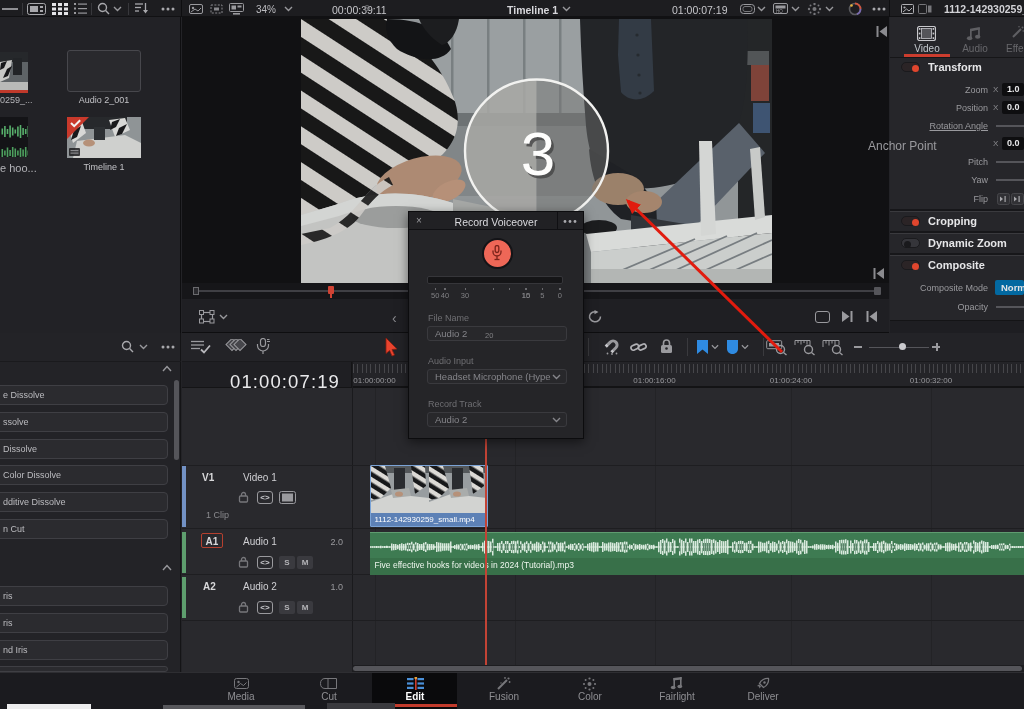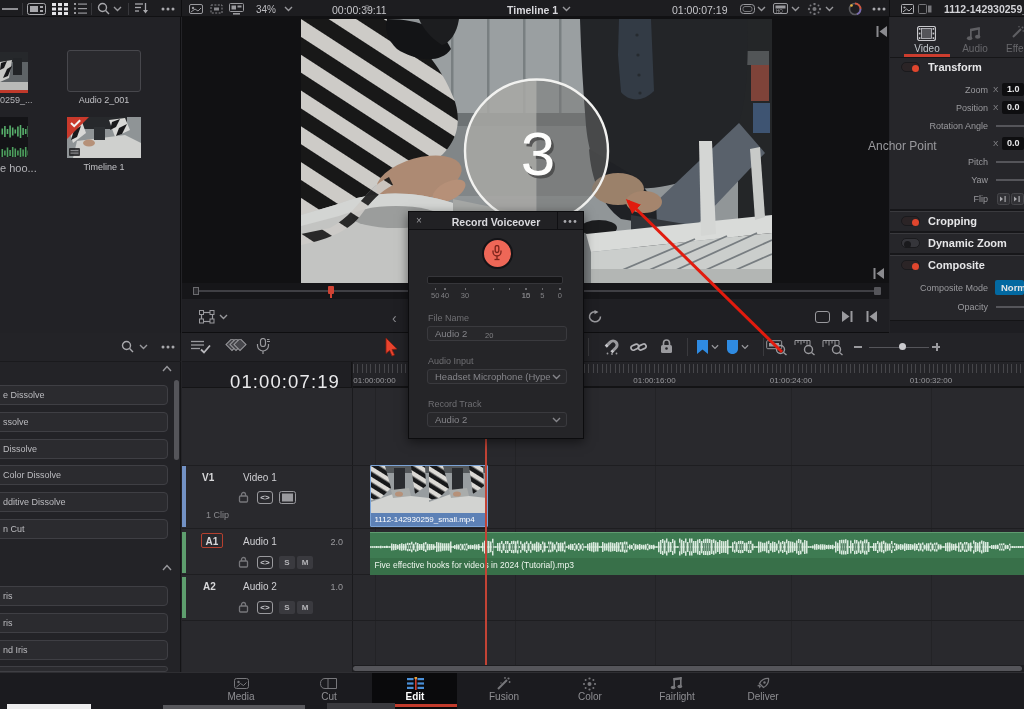--- a/index.html
+++ b/index.html
@@ -368,21 +368,21 @@
     <div class="abs" style="left:901px;top:62px;width:19px;height:10px;border-radius:5px;background:#2b2426;border:1px solid #1a1a1d;">
       <div class="abs" style="left:10px;top:1.5px;width:7px;height:7px;border-radius:50%;background:#e0462e;"></div>
     </div>
     <div class="lbl" style="left:928px;top:61px;font-size:11px;font-weight:700;color:#e6e6e8;">Transform</div>
     <div class="lbl" style="left:868px;top:85px;width:120px;text-align:right;font-size:9px;color:#9a9a9e;">Zoom</div>
     <div class="lbl" style="left:993px;top:85px;font-size:8px;color:#8a8a8e;">X</div>
     <div class="abs" style="left:1002px;top:83px;width:22px;height:13px;background:#0e0e10;border-radius:2px;color:#e8e8ea;font-size:9px;font-weight:700;line-height:13px;padding-left:5px;">1.0</div>
     <div class="lbl" style="left:868px;top:103px;width:120px;text-align:right;font-size:9px;color:#9a9a9e;">Position</div>
     <div class="lbl" style="left:993px;top:103px;font-size:8px;color:#8a8a8e;">X</div>
     <div class="abs" style="left:1002px;top:101px;width:22px;height:13px;background:#0e0e10;border-radius:2px;color:#e8e8ea;font-size:9px;font-weight:700;line-height:13px;padding-left:5px;">0.0</div>
-    <div class="lbl" style="left:868px;top:121px;width:120px;text-align:right;font-size:9px;color:#9a9a9e;">Rotation Angle</div>
+    <div class="lbl" style="left:868px;top:121px;width:120px;text-align:right;font-size:9px;color:#9a9a9e;text-decoration:underline;">Rotation Angle</div>
     <div class="abs" style="left:996px;top:125px;width:28px;height:1.5px;background:#55555a;"></div>
     <div class="lbl" style="left:868px;top:139px;width:120px;text-align:left;font-size:12px;color:#9a9a9e;">Anchor Point</div>
     <div class="lbl" style="left:993px;top:139px;font-size:8px;color:#8a8a8e;">X</div>
     <div class="abs" style="left:1002px;top:137px;width:22px;height:13px;background:#0e0e10;border-radius:2px;color:#e8e8ea;font-size:9px;font-weight:700;line-height:13px;padding-left:5px;">0.0</div>
     <div class="lbl" style="left:868px;top:157px;width:120px;text-align:right;font-size:9px;color:#9a9a9e;">Pitch</div>
     <div class="abs" style="left:996px;top:161px;width:28px;height:1.5px;background:#55555a;"></div>
     <div class="lbl" style="left:868px;top:175px;width:120px;text-align:right;font-size:9px;color:#9a9a9e;">Yaw</div>
     <div class="abs" style="left:996px;top:179px;width:28px;height:1.5px;background:#55555a;"></div>
     <div class="lbl" style="left:868px;top:194px;width:120px;text-align:right;font-size:9px;color:#9a9a9e;">Flip</div>
     <svg class="ic" style="left:997px;top:193px" width="27" height="12" viewBox="0 0 27 12">
@@ -708,21 +708,21 @@
     <div class="lbl" style="left:464px;top:691px;width:80px;text-align:center;font-size:10px;font-weight:400;color:#8f8f93;">Fusion</div>
     <div class="lbl" style="left:550px;top:691px;width:80px;text-align:center;font-size:10px;font-weight:400;color:#8f8f93;">Color</div>
     <div class="lbl" style="left:637px;top:691px;width:80px;text-align:center;font-size:10px;font-weight:400;color:#8f8f93;">Fairlight</div>
     <div class="lbl" style="left:723px;top:691px;width:80px;text-align:center;font-size:10px;font-weight:400;color:#8f8f93;">Deliver</div>
     <div class="abs" style="left:7px;top:704px;width:84px;height:5px;background:#ededee;"></div>
     <div class="abs" style="left:163px;top:705px;width:142px;height:4px;background:#58585c;"></div>
     <div class="abs" style="left:327px;top:703px;width:68px;height:6px;background:#3a3a3e;"></div>
     <div class="abs" style="left:408px;top:211px;width:176px;height:228px;background:#252528;border:1px solid #0c0c0e;box-shadow:0 3px 10px rgba(0,0,0,0.5);z-index:30;">
 <div style="position:absolute;left:0;top:0;width:100%;height:18px;background:#212124;border-bottom:1px solid #101013;">
 <div style="position:absolute;left:7px;top:3px;font-size:10px;color:#9a9a9e;">×</div>
-<div style="position:absolute;left:0;top:4px;width:100%;text-align:center;font-size:10.5px;font-weight:700;color:#dadade;">Record Voiceover</div>
+<div style="position:absolute;left:0;top:4px;width:100%;text-align:center;font-size:10.5px;font-weight:400;color:#dadade;">Record Voiceover</div>
 <div style="position:absolute;right:0;top:0;width:26px;height:18px;border-left:1px solid #101013;"></div>
 <svg style="position:absolute;right:6px;top:8px;" width="14" height="3" viewBox="0 0 14 3">
           <g fill="#a8a8ac">
             <circle cx="2" cy="1.5" r="1.4"></circle>
             <circle cx="7" cy="1.5" r="1.4"></circle>
             <circle cx="12" cy="1.5" r="1.4"></circle>
           </g>
         </svg>
 </div>
 <div style="position:absolute;left:73px;top:25.5px;width:31px;height:31px;border-radius:50%;background:#ee6757;border:2.5px solid #141417;">

